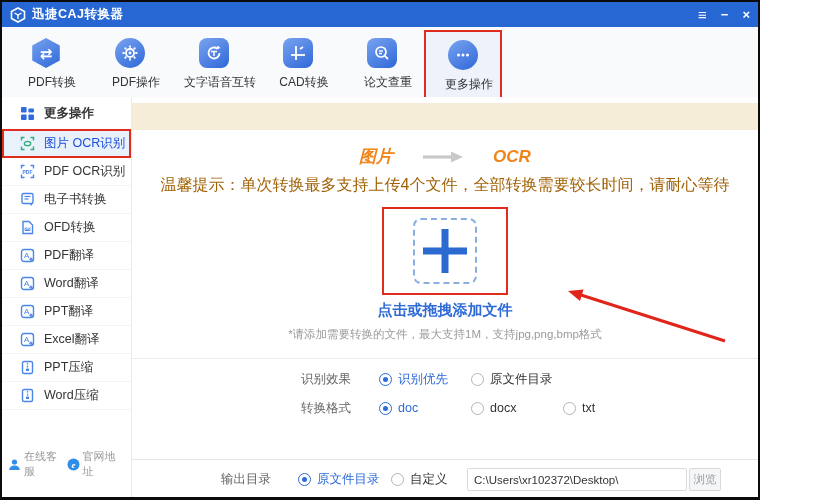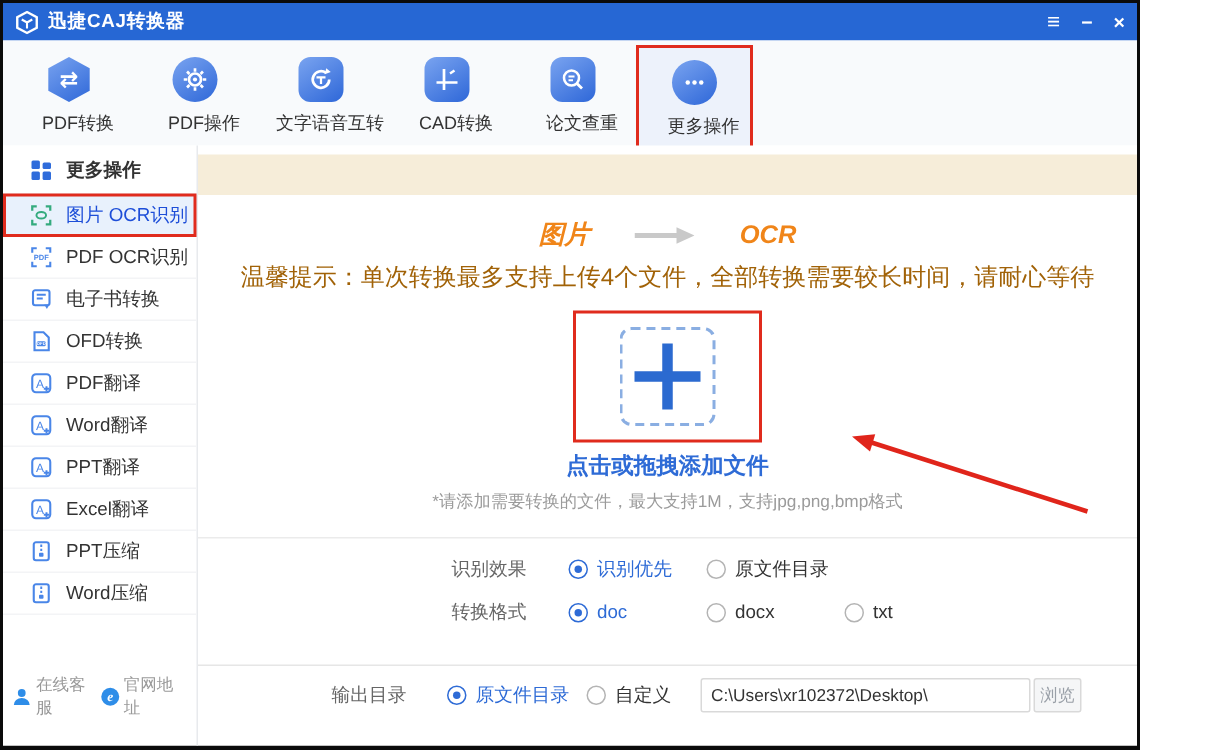--- a/index.html
+++ b/index.html
@@ -53,21 +53,21 @@
   .divider { margin-top:16px; border-top:1px solid #ebebeb; }
 
   .settings-row { display:flex; align-items:center; padding-left:169px; margin-top:11px; height:18px; }
   .settings-row .set-label { width:78px; font-size:12.5px; color:#666; }
   .opt { display:flex; align-items:center; gap:6px; width:92px; font-size:12.5px; color:#333; }
   .radio { width:13px; height:13px; border:1px solid #b4b4b4; border-radius:50%; background:#fff; position:relative; flex:0 0 auto; }
   .opt.checked .radio { border-color:#2e6bd6; }
   .opt.checked .radio::after { content:""; position:absolute; left:3px; top:3px; width:5px; height:5px; border-radius:50%; background:#2e6bd6; }
   .opt.checked .opt-label { color:#2e6bd6; }
 
-  .output-bar { position:absolute; left:0; bottom:16px; width:100%; height:40px; border-top:1px solid #e6e6e6; display:flex; align-items:center; padding-left:89px; background:#fff; }
+  .output-bar { position:absolute; left:0; bottom:0; width:100%; height:40px; border-top:1px solid #e6e6e6; display:flex; align-items:center; padding-left:89px; background:#fff; }
   .output-bar .set-label { width:77px; font-size:12.5px; color:#666; }
   .output-bar .opt { width:93px; }
   .output-bar .opt.small { width:76px; }
   .path-input { width:220px; height:23px; border:1px solid #d9d9d9; border-radius:2px; font-size:11.5px; color:#333; padding:0 6px; font-family:"Liberation Sans","DejaVu Sans",sans-serif; outline:none; }
   .browse-btn { margin-left:2px; width:32px; height:23px; background:#f5f6f7; border:1px solid #d9d9d9; border-radius:2px; font-size:11.5px; color:#9aa0a8; display:flex; align-items:center; justify-content:center; }
 
   .arrow-overlay { position:absolute; left:0; top:0; width:820px; height:500px; pointer-events:none; }
 </style>
 </head>
 <body>

